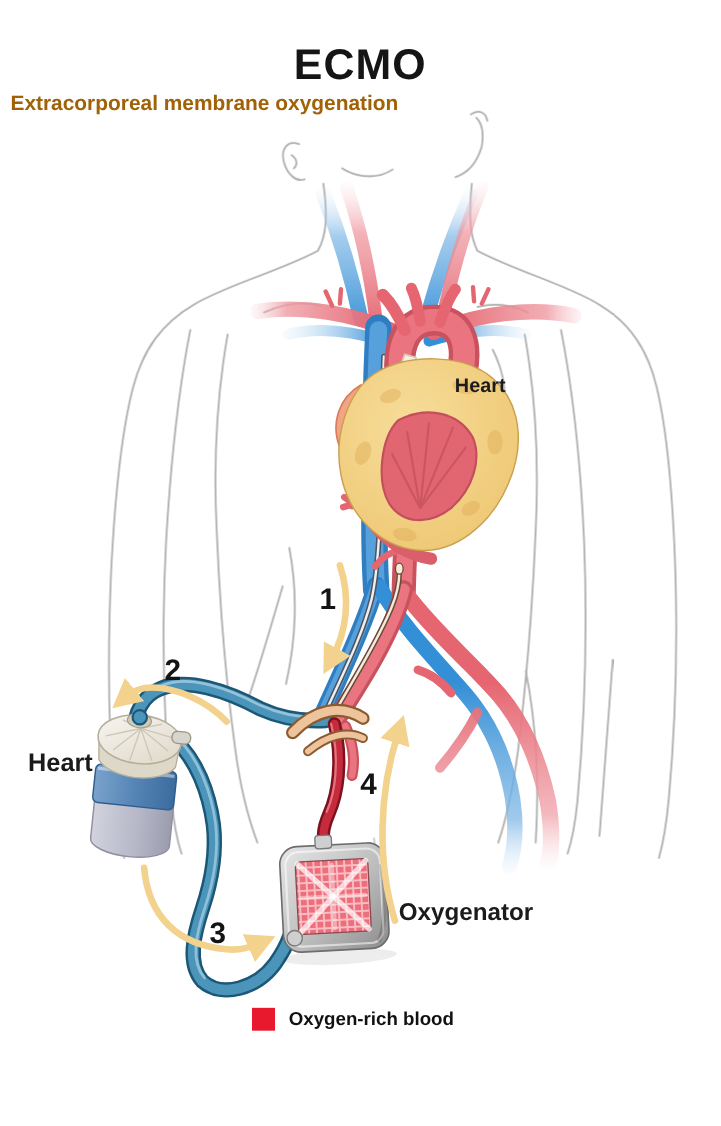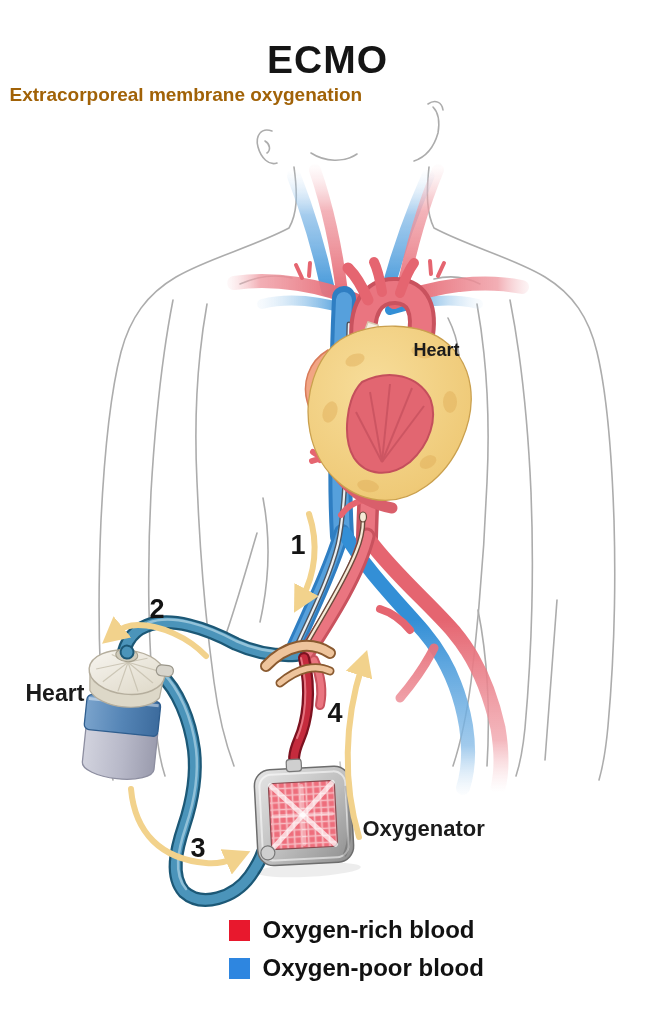--- a/index.html
+++ b/index.html
@@ -24,21 +24,21 @@
   .step-1{left:281px;top:530px;}
   .step-2{left:140px;top:594px;}
   .step-3{left:181px;top:833px;}
   .step-4{left:318px;top:698px;}
   .legend{
     position:absolute;left:219px;top:916px;
     display:flex;flex-direction:column;gap:10px;
   }
   .legend-row{display:flex;align-items:center;gap:13px;}
   .swatch{width:21px;height:21px;flex:0 0 auto;}
-  .legend-label{font-size:24px;font-weight:bold;color:#111;white-space:nowrap;}
+  .legend-label{font-size:17px;font-weight:bold;color:#111;white-space:nowrap;}
 </style>
 </head>
 <body>
 
 <div class="canvas">
 
   <svg class="diagram-svg" viewBox="0 0 655 1024">
     <defs>
       <linearGradient id="fadeNeckRed" gradientUnits="userSpaceOnUse" x1="0" y1="302" x2="0" y2="162">
         <stop offset="0" stop-color="#e56570" stop-opacity="1"></stop>
@@ -292,19 +292,15 @@
   <div class="step step-1">1</div>
   <div class="step step-2">2</div>
   <div class="step step-3">3</div>
   <div class="step step-4">4</div>
 
   <div class="legend">
     <div class="legend-row">
       <span class="swatch" style="background-color: rgb(232, 24, 45);"></span>
       <span class="legend-label">Oxygen-rich blood</span>
     </div>
-    <div class="legend-row">
-      <span class="swatch" style="background-color: rgb(46, 134, 224);"></span>
-      <span class="legend-label">Oxygen-poor blood</span>
-    </div>
   </div>
 
 </div>
 
 </body></html>

